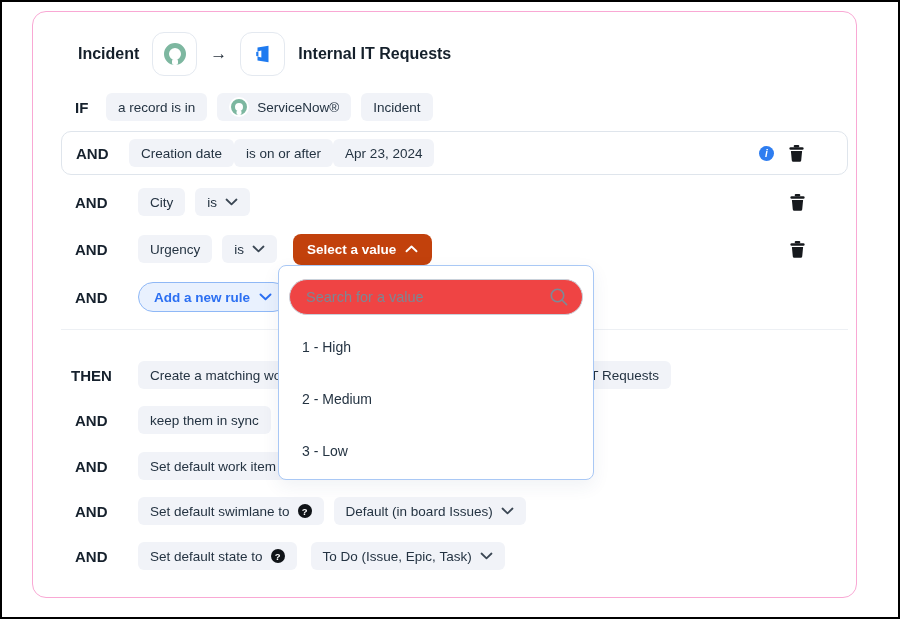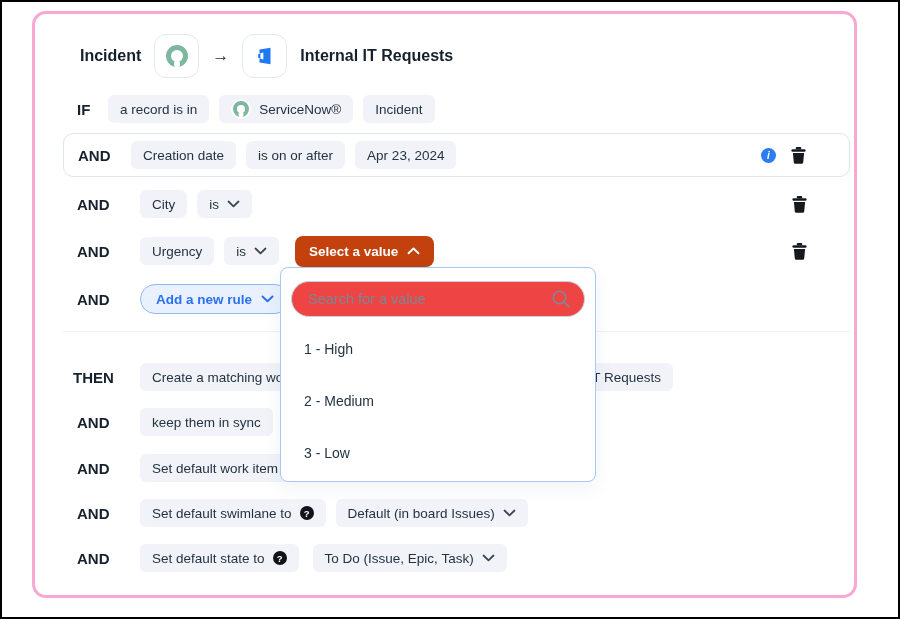--- a/index.html
+++ b/index.html
@@ -6,21 +6,21 @@
   html,body { width:900px; height:619px; }
   body {
     font-family:"Liberation Sans", sans-serif;
     background:#ffffff;
     border:2px solid #000000;
     position:relative;
     color:#1e2b3a;
   }
   .card {
     position:absolute; left:30px; top:9px; width:825px; height:587px;
-    background:#fff; border:3px solid #f9a8d4; border-radius:14px;
+    background:#fff; border:1px solid #f9a8d4; border-radius:14px;
   }
   .row { position:absolute; display:flex; align-items:center; gap:10px; height:30px; }
   .lbl { font-weight:bold; font-size:15px; color:#16212d; flex:0 0 auto; }
   .lbl.w { width:53px; }
   .pill {
     display:inline-flex; align-items:center; gap:8px;
     background:#f1f3f8; border-radius:6px; height:28px;
     padding:0 12px; font-size:13.5px; color:#243342; white-space:nowrap;
   }
   .chev { flex:0 0 auto; display:block; }
@@ -127,21 +127,21 @@
       </span>
       <span>ServiceNow®</span>
     </span>
     <span class="pill">
       <span>Incident</span>
     </span>
   </div>
 
   <div class="boxed">
     <span class="lbl w">AND</span>
-    <div style="display:flex; align-items:center; gap:10px;">
+    <div style="display:flex; align-items:center; ">
       <span class="pill">
           <span>Creation date</span>
         </span>
       <span class="pill">
           <span>is on or after</span>
         </span>
       <span class="pill">
           <span>Apr 23, 2024</span>
         </span>
     </div>

